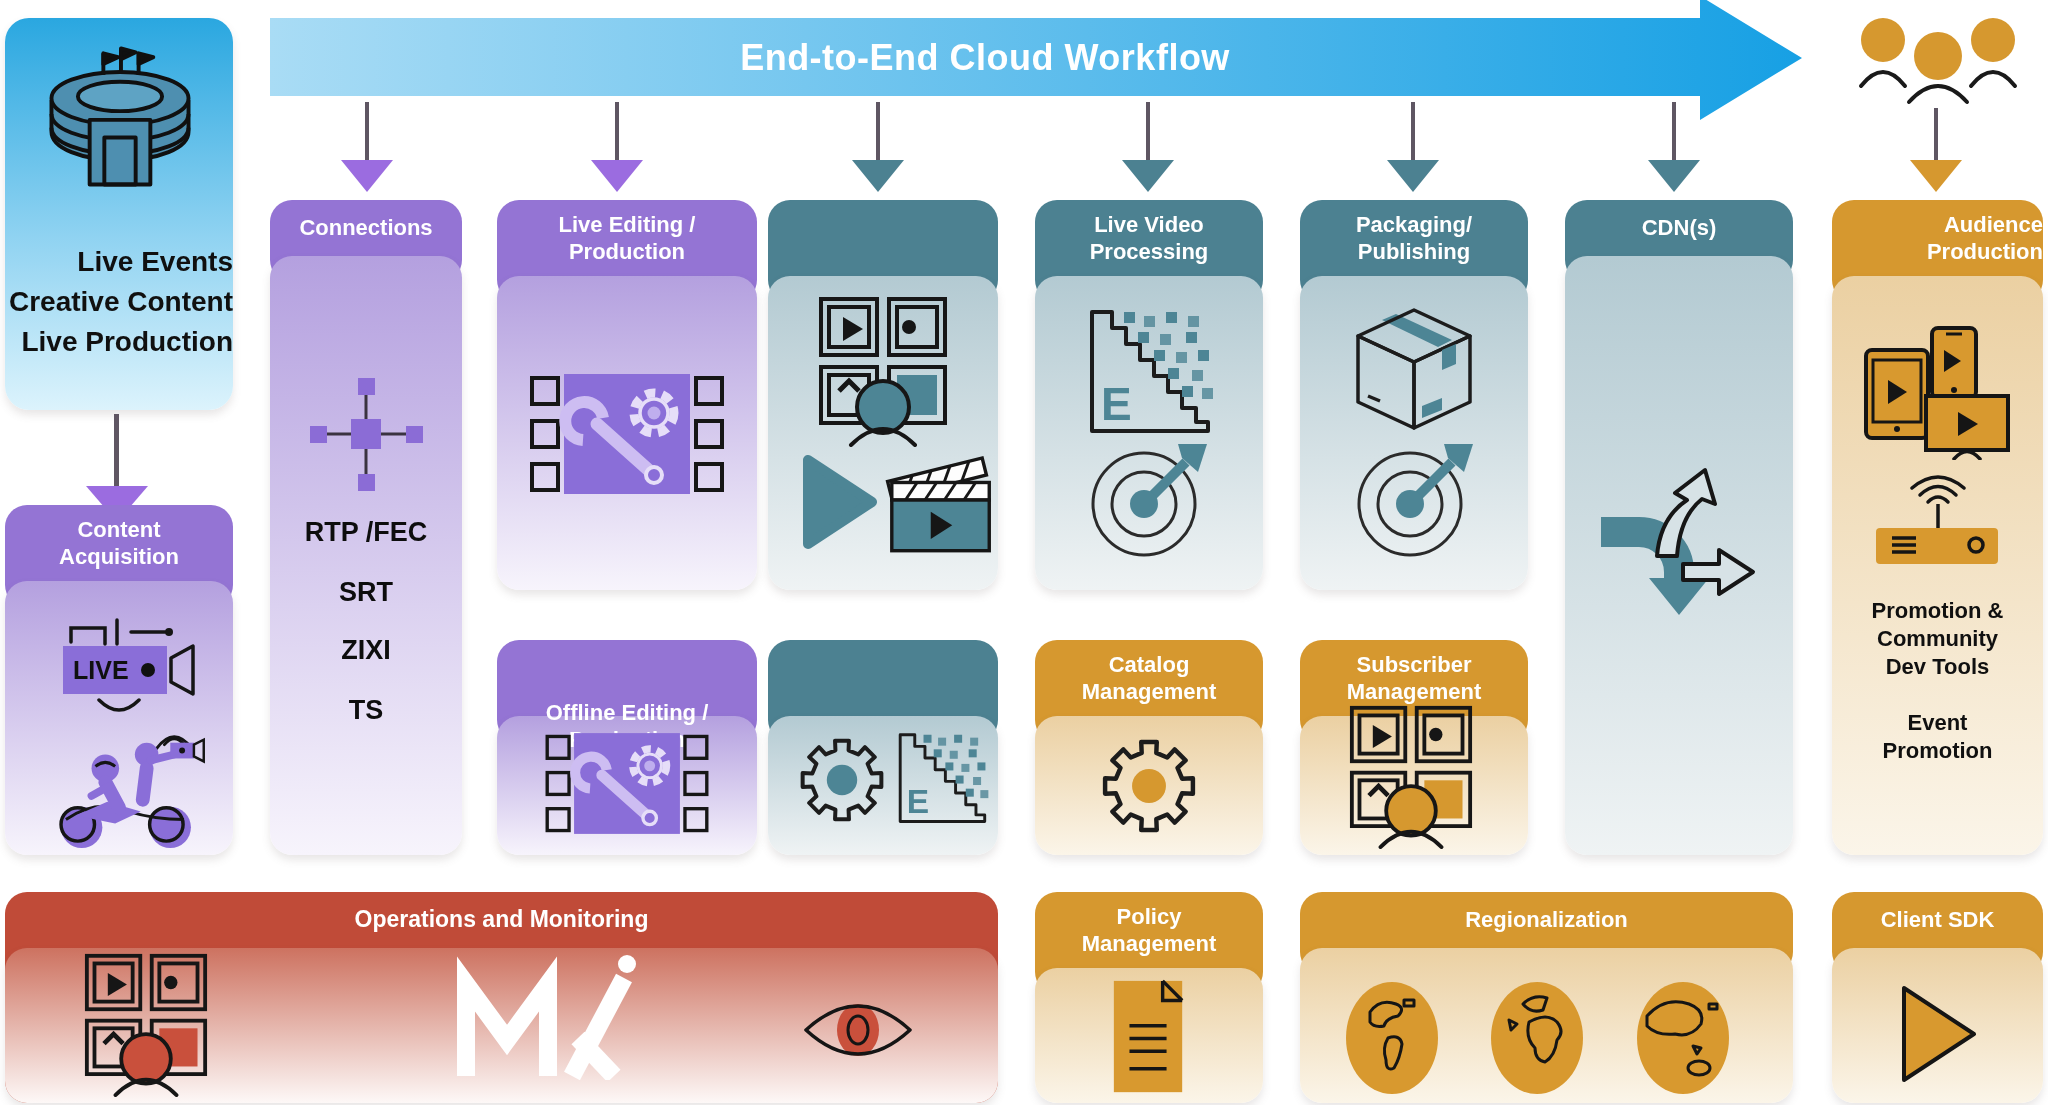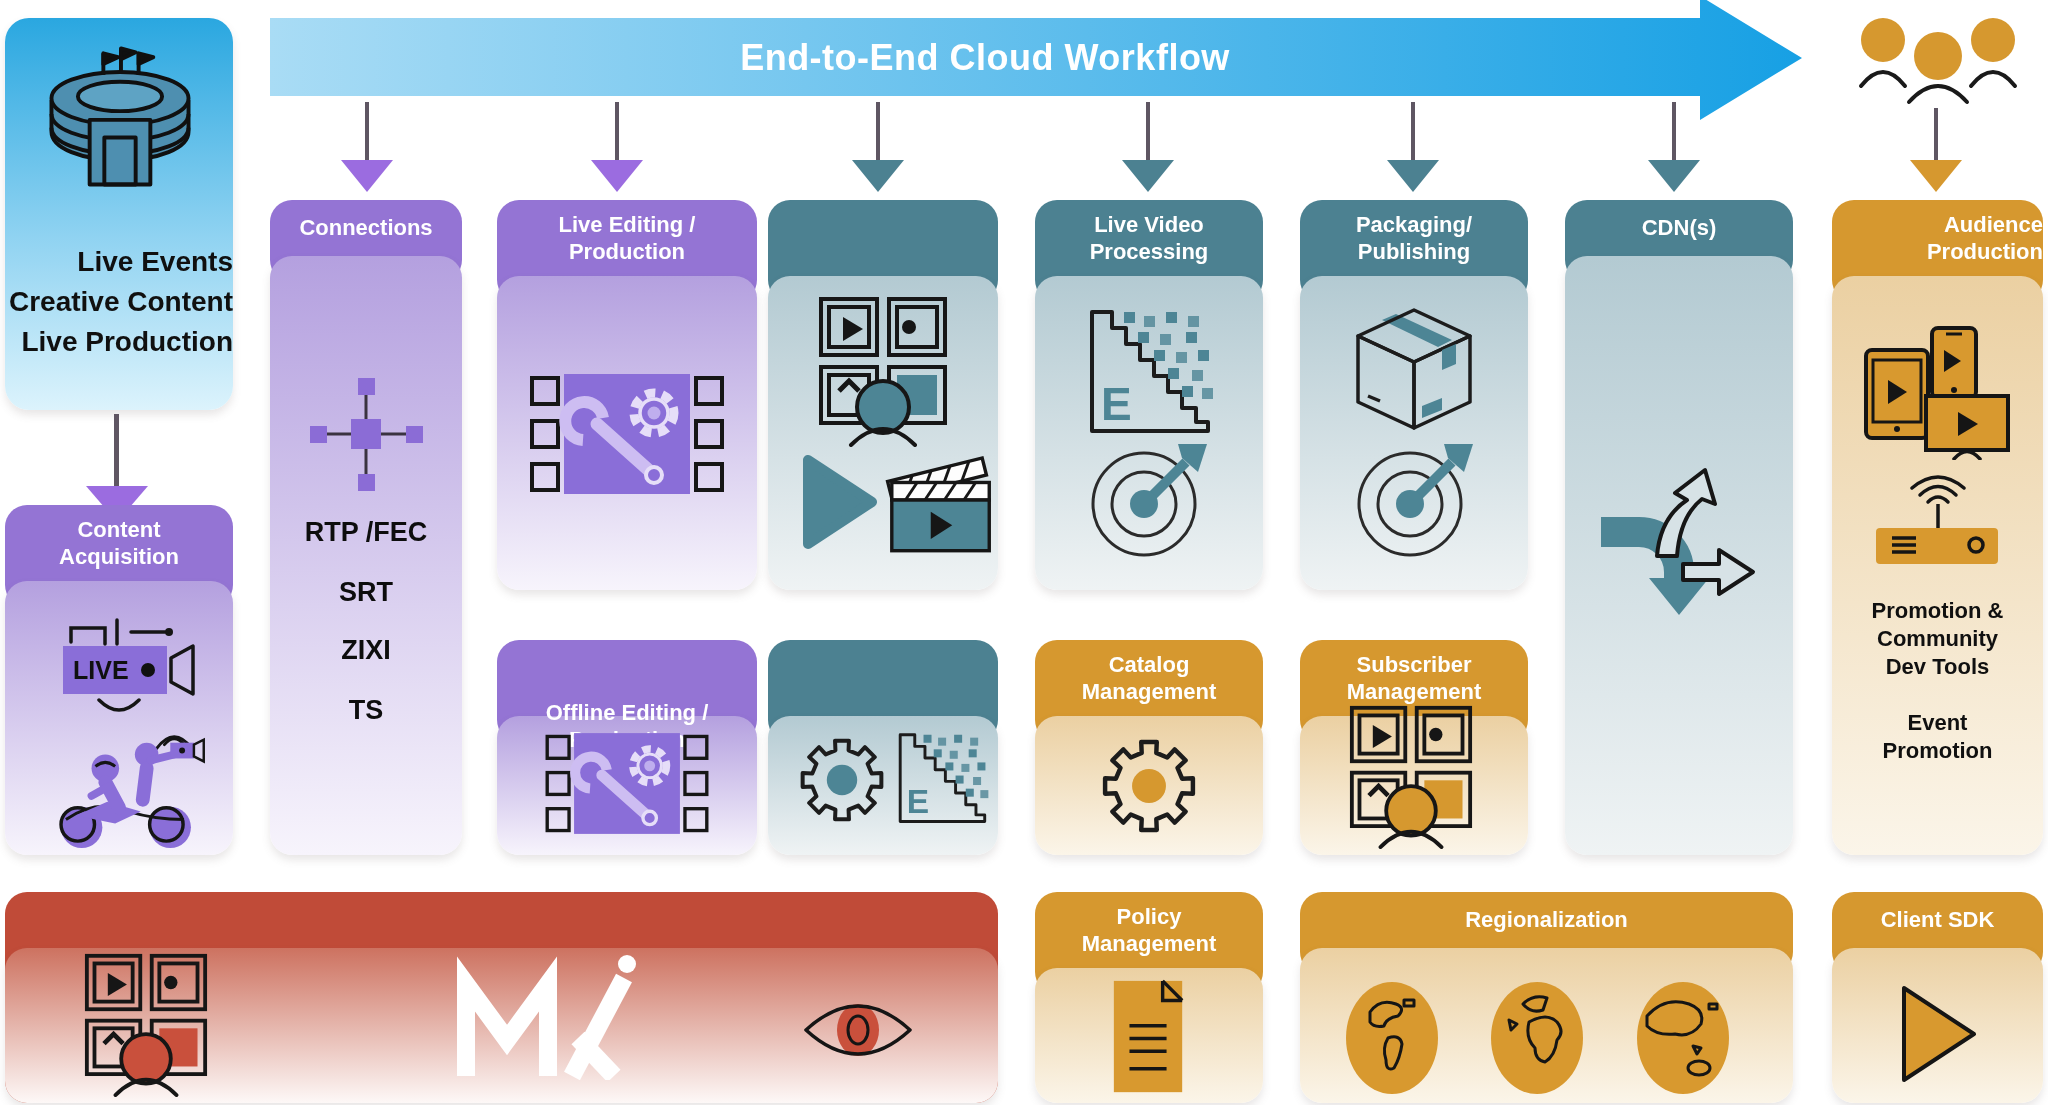--- a/index.html
+++ b/index.html
@@ -441,20 +441,21 @@
     <div class="aud-line" style="top:398px;">Promotion &amp;</div>
     <div class="aud-line" style="top:426px;">Community</div>
     <div class="aud-line" style="top:454px;">Dev Tools</div>
     <div class="aud-line" style="top:510px;">Event</div>
     <div class="aud-line" style="top:538px;">Promotion</div>
   </div>
 
   <div class="card red" style="left:5px;top:892px;width:993px;height:211px;">
     <div class="hdr" style="height:211px;"></div>
     <div class="body" style="top:56px;"></div>
+    <div class="hdr-text" style="top:14px;font-size:23px;">Operations and Monitoring</div>
     <svg class="ab" style="left:78px;top:60px;" width="126" height="145" viewBox="0 0 132 152">
       <g stroke="#161616" stroke-width="4" fill="none">
         <rect x="4" y="4" width="56" height="56"></rect>
           <rect x="12" y="12" width="40" height="40"></rect>
         <rect x="72" y="4" width="56" height="56"></rect>
           <rect x="80" y="12" width="40" height="40"></rect>
         <rect x="4" y="72" width="56" height="56"></rect>
           <rect x="12" y="80" width="40" height="40"></rect>
         <rect x="72" y="72" width="56" height="56"></rect>
       </g>

